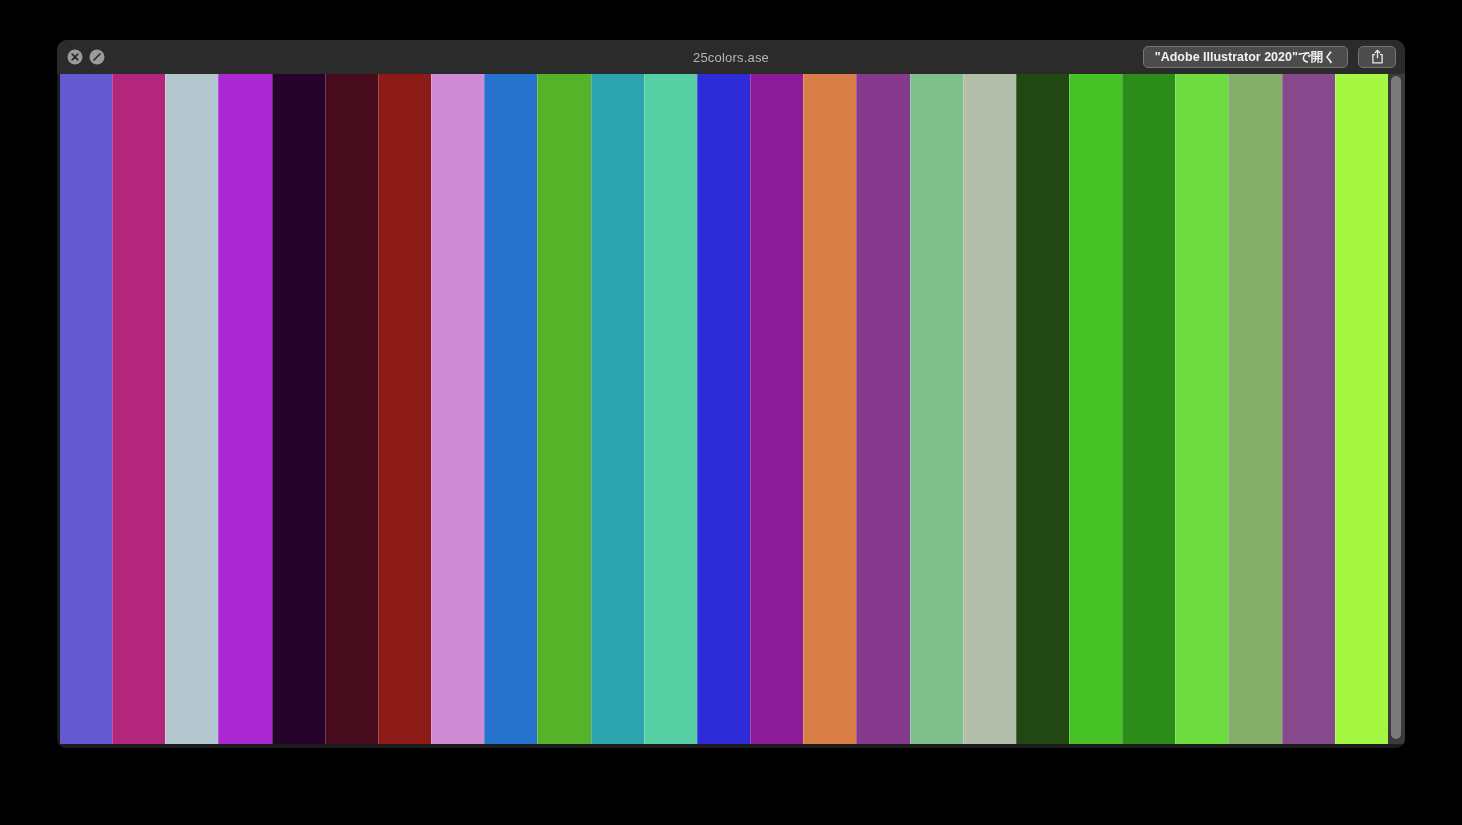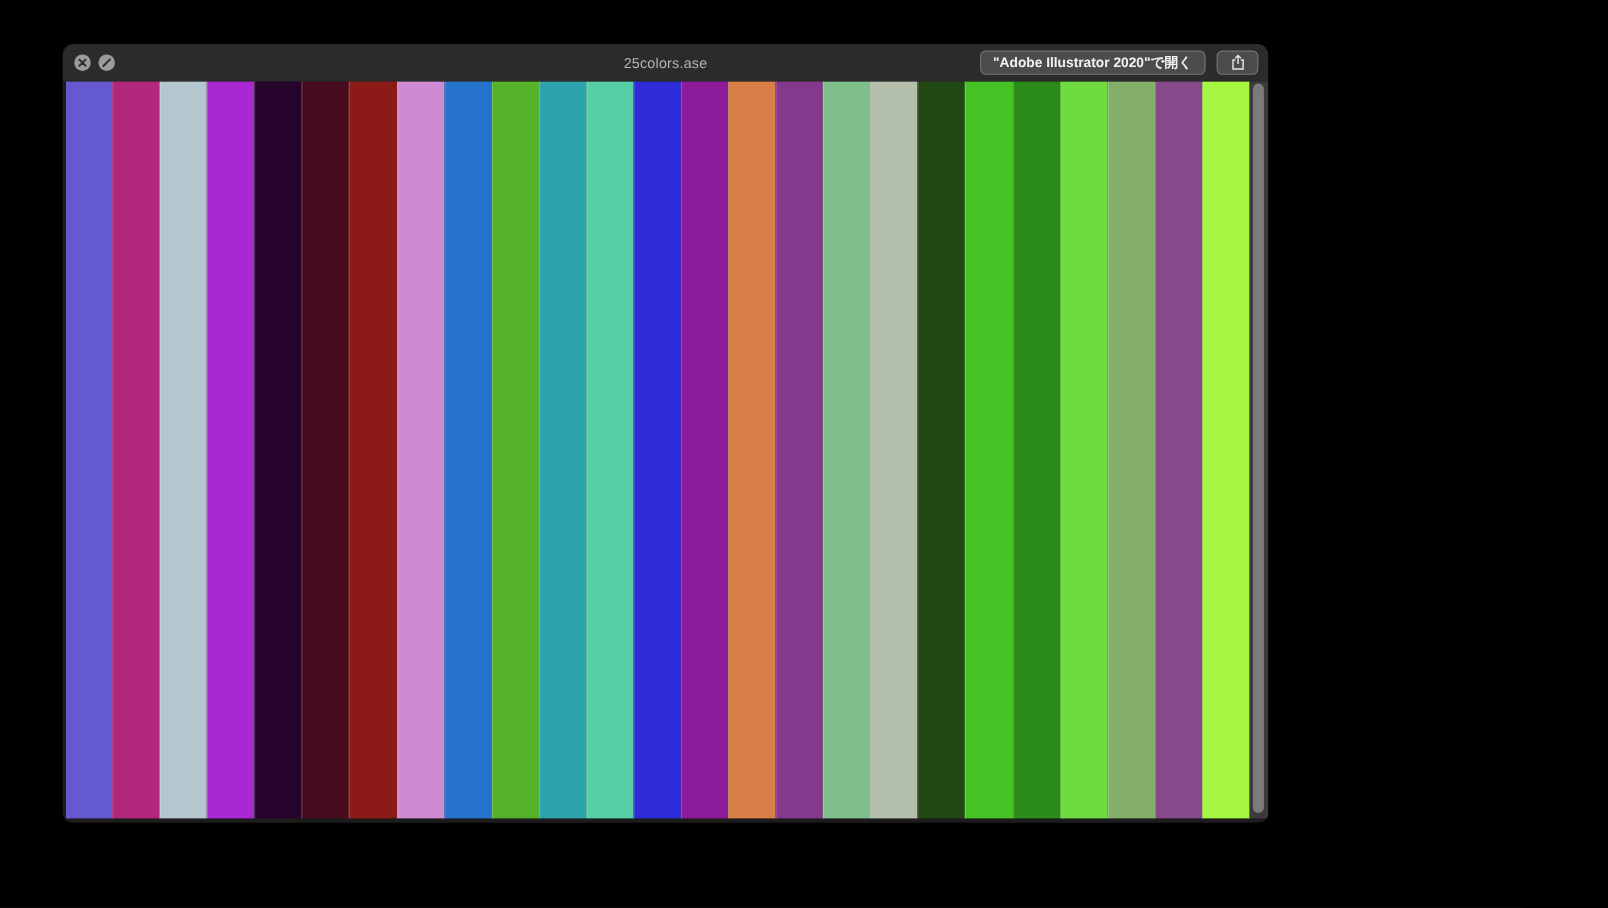--- a/index.html
+++ b/index.html
@@ -8,21 +8,21 @@
     background: #000;
     width: 1462px;
     height: 825px;
     overflow: hidden;
     font-family: "Liberation Sans", sans-serif;
   }
   .window {
     position: absolute;
     left: 57px;
     top: 40px;
-    width: 1096px;
+    width: 1348px;
     height: 708px;
     background: var(--window-bg, #1c1c1c);
     border-radius: 10px 10px 9px 9px;
     overflow: hidden;
     display: flex;
     flex-direction: column;
     box-shadow: 0 12px 30px rgba(0,0,0,0.65);
   }
   .titlebar {
     flex: 0 0 34px;

